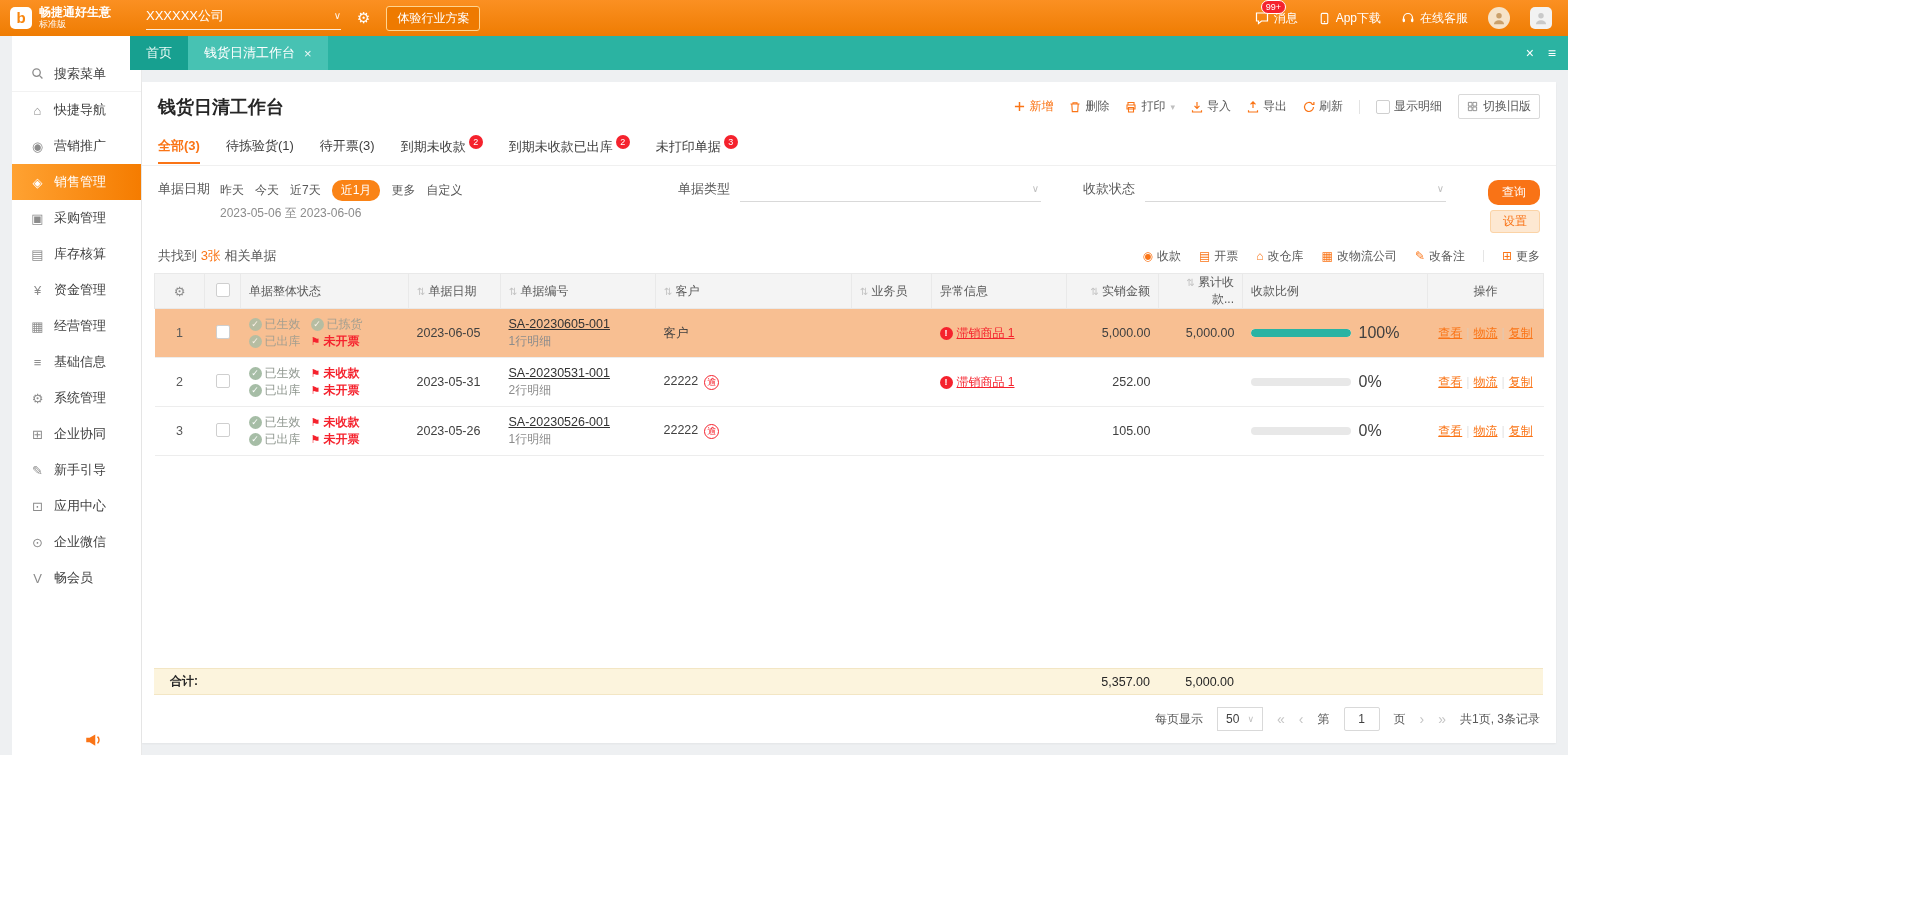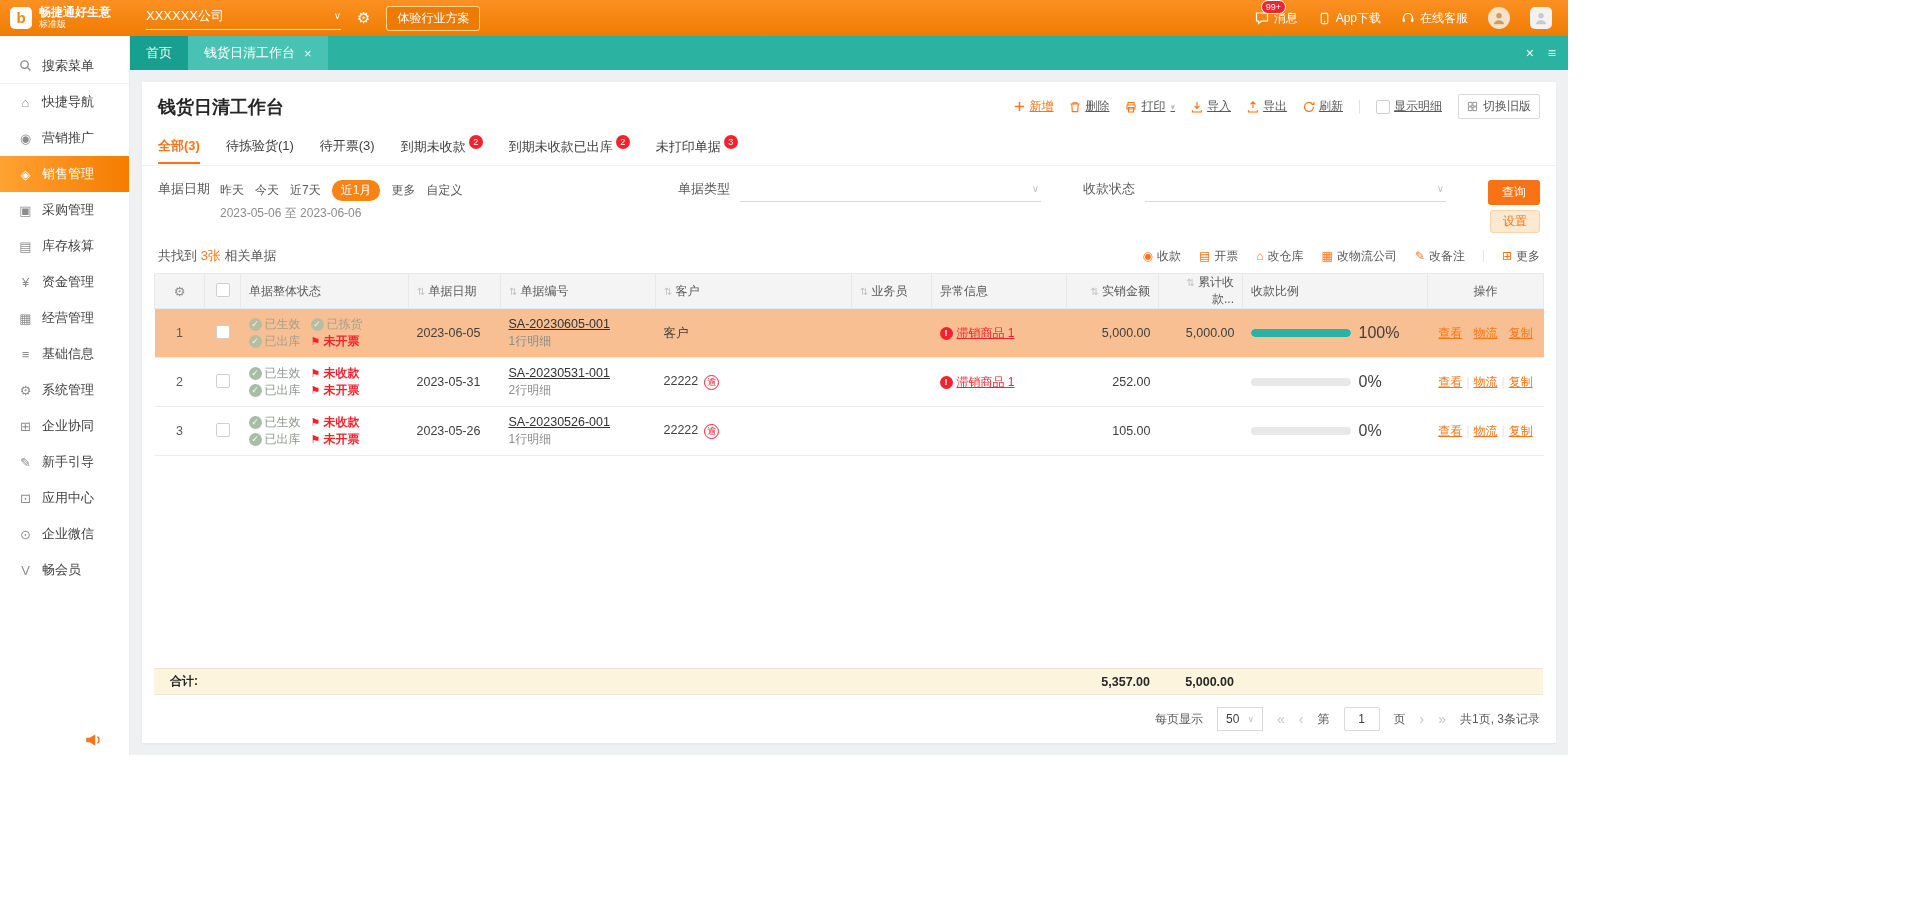--- a/index.html
+++ b/index.html
@@ -24,22 +24,22 @@
                padding:3px 10px; border-radius:3px; cursor:pointer; }
   .top-right { margin-left:auto; display:flex; align-items:center; gap:20px; padding-right:16px; }
   .top-item { display:flex; align-items:center; gap:5px; font-size:12px; cursor:pointer; position:relative; }
   .msg-badge { position:absolute; top:-10px; left:6px; background:#f5222d; color:#fff; font-size:9px;
                line-height:12px; padding:0 4px; border-radius:8px; border:1px solid #fff; }
   .avatar { width:22px; height:22px; border-radius:50%; background:#f6e3c8; display:flex; align-items:center;
             justify-content:center; overflow:hidden; cursor:pointer; }
   .avatar.alt { background:#f2f2f2; border-radius:5px; }
 
   
-  .sidebar { position:absolute; top:36px; left:0; width:130px; bottom:0; background:#fff;
-             border-right:1px solid #e9e9e9; padding-top:12px; }
+  .sidebar { position:absolute; top:36px; left:12px; width:130px; bottom:0; background:#fff;
+             border-right:1px solid #e9e9e9; padding-top:20px; }
   .side-item { height:36px; display:flex; align-items:center; gap:9px; padding-left:18px;
                font-size:13px; color:#404040; cursor:pointer; }
   .side-item .ic { width:15px; text-align:center; color:#8c8c8c; font-size:13px; font-style:normal; display:inline-flex; justify-content:center; }
   .side-item.active { background:linear-gradient(90deg,#ffa232,#f57c00); color:#fff; }
   .side-item.active .ic { color:#fff; }
   .side-item.first { border-bottom:1px solid #f2f2f2; }
 
   
   .tabbar { position:absolute; top:36px; left:130px; right:0; height:34px; background:#2bb3a2;
             display:flex; align-items:stretch; }
@@ -50,21 +50,21 @@
   .tabbar-right { margin-left:auto; display:flex; align-items:center; gap:14px; padding-right:12px; color:#fff; }
   .tabbar-right span { cursor:pointer; font-size:14px; }
 
   
   .content { position:absolute; top:70px; left:130px; right:0; bottom:0; padding:12px; }
   .panel { background:#fff; height:100%; display:flex; flex-direction:column; box-shadow:0 1px 2px rgba(0,0,0,.05); }
 
   .title-row { display:flex; align-items:center; justify-content:space-between; padding:12px 16px 8px; }
   .page-title { font-size:18px; font-weight:700; color:#262626; }
   .toolbar { display:flex; align-items:center; gap:16px; }
-  .tool { display:flex; align-items:center; gap:4px; font-size:12px; color:#595959; cursor:pointer;text-decoration:underline; }
+  .tool { display:flex; align-items:center; gap:4px; font-size:12px; color:#595959; cursor:pointer; }
   .tool .t-ic { color:#fa7416; display:inline-flex; }
   .tool.add { color:#fa7416; }
   .caret { color:#bfbfbf; font-size:9px; margin-left:1px; }
   .tdiv { width:1px; height:14px; background:#e3e3e3; }
   .checkbox { width:14px; height:14px; border:1px solid #cfcfcf; border-radius:2px; background:#fff;
               display:inline-block; cursor:pointer; }
   .legacy-btn { display:flex; align-items:center; gap:5px; border:1px solid #d9d9d9; border-radius:2px;
                 background:#fff; color:#595959; font-size:12px; padding:3px 8px; cursor:pointer; }
 
   .filter-tabs { display:flex; align-items:center; gap:26px; padding:0 16px; border-bottom:1px solid #f0f0f0; }
@@ -79,21 +79,21 @@
   .fg-date { display:flex; gap:10px; width:478px; }
   .quick-wrap { display:flex; flex-direction:column; gap:4px; }
   .quick { display:flex; align-items:center; gap:11px; }
   .qopt { font-size:12px; color:#595959; cursor:pointer; }
   .qopt.pill { background:#fa8316; color:#fff; border-radius:10px; padding:2px 9px; }
   .date-range { font-size:12px; color:#8c8c8c; }
   .fg-select { display:flex; align-items:flex-start; gap:10px; flex:1; }
   .uline { flex:1; height:22px; border-bottom:1px solid #d9d9d9; position:relative; cursor:pointer; }
   .uline .chev { position:absolute; right:2px; top:3px; color:#bfbfbf; font-size:10px; }
   .fg-buttons { display:flex; flex-direction:column; gap:5px; align-items:flex-end; flex:0 0 52px; }
-  .btn-search { background:#f97316; color:#fff; border:none; font-size:12px; padding:4px 14px; border-radius:3px; cursor:pointer; }
+  .btn-search { background:#f97316; color:#fff; border:none; font-size:12px; padding:4px 14px; border-radius:10px; cursor:pointer; }
   .btn-settings { background:#fde8d2; color:#f97316; border:1px solid #fbd3a6; font-size:12px; padding:2px 12px; border-radius:3px; cursor:pointer; }
 
   .expand-bar { display:flex; justify-content:center; margin-top:4px; }
   .expand-pill { display:flex; align-items:center; gap:6px; background:#f5f6f7; color:#8c8c8c; font-size:12px;
                  padding:2px 14px 3px; border-radius:0 0 6px 6px; cursor:pointer; }
   .dbl-chev { display:inline-block; transform:rotate(90deg); font-size:11px; }
 
   .summary-row { display:flex; align-items:center; justify-content:space-between; padding:12px 16px 8px; }
   .found { font-size:13px; color:#595959; }
   .found .cnt { color:#fa7416; }
@@ -148,21 +148,21 @@
   .pct { font-size:16px; color:#404040; }
   .op { color:#fa7416; font-size:12px; text-decoration:underline; cursor:pointer; }
   .opsep { color:#e0c9b4; margin:0 4px; font-style:normal; }
   tr:not(.hl) .opsep { color:#e5e5e5; }
 
   .spacer { flex:1; }
   .totals-row { margin:0 12px; }
   .totals-row table td { background:#fcf4dd; border-top:1px solid #f3e6c4; border-bottom:1px solid #f3e6c4;
                          height:26px; padding:0 8px; }
   .t-label { font-weight:700; font-size:12px; color:#262626; padding-left:16px !important; }
-  .t-val { font-weight:700; font-size:12.5px; color:#262626; text-align:right; }
+  .t-val { font-weight:400; font-size:12.5px; color:#262626; text-align:right; }
 
   .pagination { display:flex; align-items:center; justify-content:flex-end; gap:14px; padding:12px 16px 12px; }
   .pg-txt { font-size:12px; color:#595959; }
   .pg-select { display:inline-flex; align-items:center; gap:8px; border:1px solid #d9d9d9; border-radius:0;
                height:24px; padding:0 8px; font-size:12px; color:#404040; cursor:pointer; }
   .pg-select .chev { color:#bfbfbf; font-size:9px; }
   .pg-ic { color:#c4c4c4; font-size:14px; cursor:pointer; line-height:1; }
   .pg-input { width:36px; height:24px; border:1px solid #d9d9d9; border-radius:2px; text-align:center;
               font-size:12px; color:#404040; font-family:inherit; }
 

